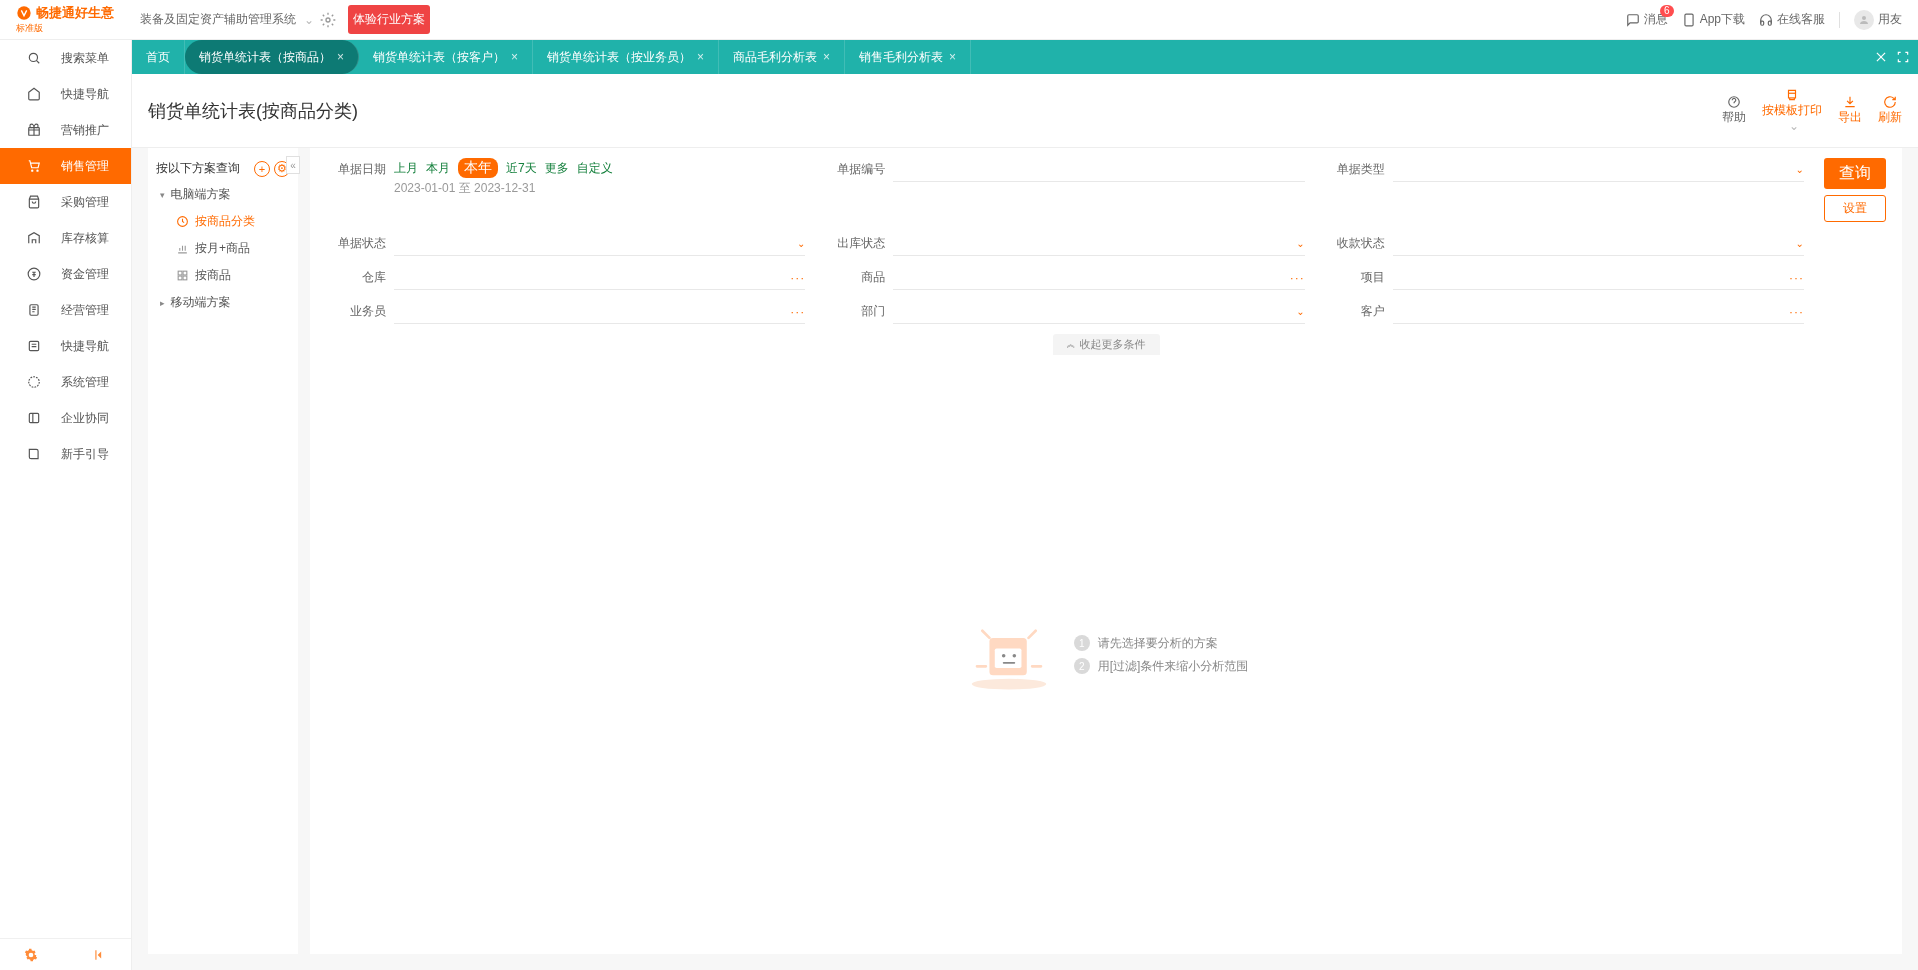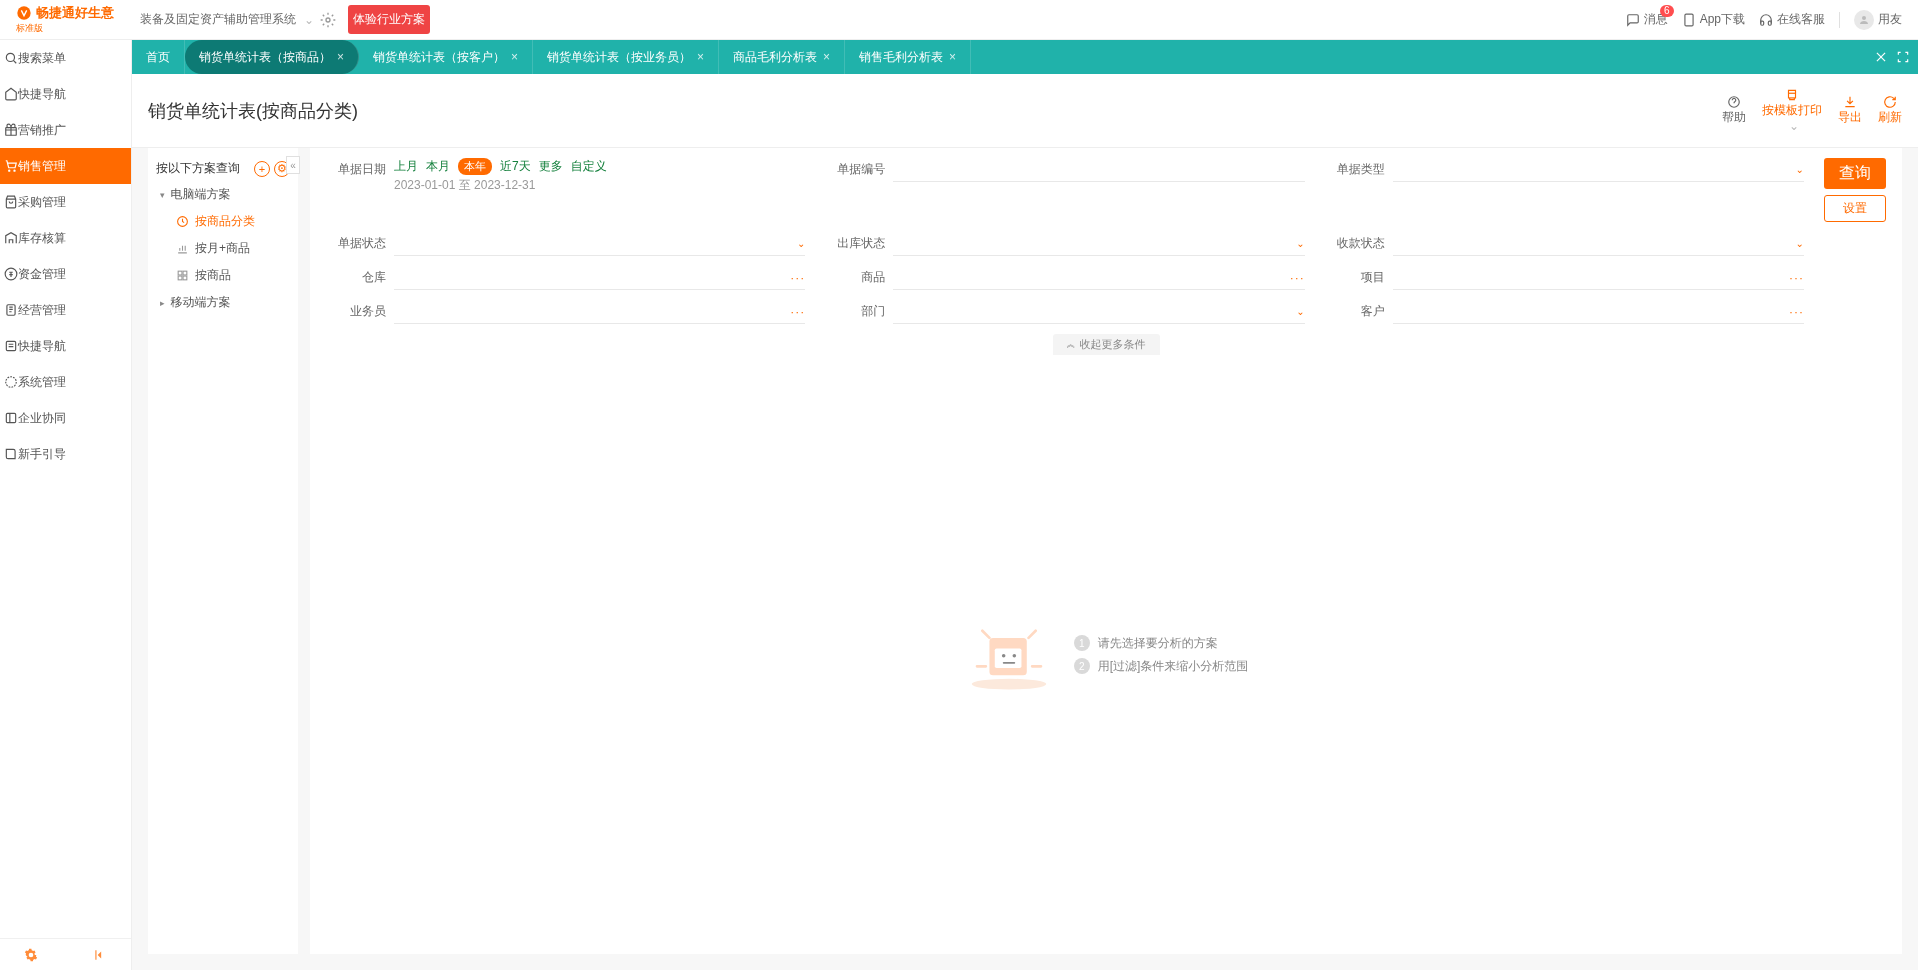--- a/index.html
+++ b/index.html
@@ -15,21 +15,21 @@
 .gear-top { width: 16px; height: 16px; color: #999; margin-left: 6px; cursor: pointer; }
 .exp-btn { margin-left: 12px; background: #ef4444; color: #fff; padding: 6px 5px; border-radius: 3px; border: none; cursor: pointer; font-size: 12px; }
 .top-right { margin-left: auto; display: flex; align-items: center; gap: 14px; color: #666; }
 .top-link { display: flex; align-items: center; gap: 4px; cursor: pointer; position: relative; }
 .badge { position: absolute; top: -6px; right: -6px; background: #ff4d4f; color: #fff; border-radius: 8px; font-size: 10px; padding: 0 4px; line-height: 12px; }
 .divider-v { width: 1px; height: 16px; background: #e0e0e0; }
 .avatar { width: 20px; height: 20px; background: #e8e8e8; border-radius: 50%; display: flex; align-items: center; justify-content: center; }
 
 .layout { display: flex; height: calc(100vh - 40px); }
 .sidebar { width: 132px; background: #fff; border-right: 1px solid #eee; display: flex; flex-direction: column; }
-.side-item { height: 36px; display: flex; align-items: center; padding-left: 4px; gap: 0; color: #555; cursor: pointer; }
+.side-item { height: 36px; display: flex; align-items: center; padding-left: 27px; gap: 20px; color: #555; cursor: pointer; }
 .side-item.active { background: #ff6a00; color: #fff; }
 .side-item svg { width: 14px; height: 14px; flex-shrink: 0; }
 .side-foot { margin-top: auto; height: 32px; display: flex; align-items: center; justify-content: space-between; padding: 0 24px; color: #ff8c3a; border-top: 1px solid #f0f0f0; }
 .side-foot svg { width: 14px; height: 14px; cursor: pointer; }
 
 .main { flex: 1; display: flex; flex-direction: column; background: #f7f7f7; min-width: 0; }
 .tabbar { height: 34px; background: #20b2aa; display: flex; align-items: stretch; color: #fff; }
 .tab { display: flex; align-items: center; padding: 0 14px; gap: 6px; cursor: pointer; font-size: 12px; border-right: 1px solid rgba(255,255,255,0.15); }
 .tab.active { background: #0d7a74; border-radius: 17px; }
 .tab .x { font-size: 12px; opacity: 0.8; }
@@ -56,21 +56,21 @@
 .tree-icon { width: 13px; height: 13px; }
 
 .content-panel { flex: 1; background: #fff; display: flex; flex-direction: column; min-width: 0; }
 .filters { padding: 10px 16px 0; }
 .filter-row { display: flex; gap: 20px; margin-bottom: 10px; }
 .filter { display: flex; align-items: flex-start; flex: 1; min-width: 0; }
 .filter-label { width: 60px; text-align: right; color: #666; padding-top: 3px; flex-shrink: 0; }
 .filter-body { flex: 1; margin-left: 8px; min-width: 0; }
 .date-opts { display: flex; gap: 8px; align-items: center; }
 .date-opt { color: #15803d; cursor: pointer; }
-.date-opt.active { background: #ff6a00; color: #fff; padding: 1px 6px; border-radius: 8px; font-size: 11px; }
+.date-opt.active { background: #ff6a00; color: #fff; padding: 1px 6px; border-radius: 8px; font-size: 14px; }
 .date-range { color: #999; margin-top: 2px; }
 .ffield { border-bottom: 1px solid #e8e8e8; height: 24px; display: flex; align-items: center; justify-content: flex-end; color: #bbb; }
 .ffield .chev { font-size: 10px; color: #ff6a00; }
 .ffield .dots { color: #ff6a00; letter-spacing: 1px; }
 .right-btns { width: 62px; display: flex; flex-direction: column; gap: 6px; flex-shrink: 0; }
 .btn-primary { background: #ff6a00; color: #fff; border: none; padding: 5px 0; border-radius: 3px; cursor: pointer; font-size: 16px; }
 .btn-secondary { background: #fff; color: #ff6a00; border: 1px solid #ff6a00; padding: 4px 0; border-radius: 3px; cursor: pointer; font-size: 12px; }
 .collapse-bar { margin: 4px 0 0; text-align: center; }
 .collapse-pill { display: inline-flex; align-items: center; gap: 4px; color: #888; background: #f4f4f4; padding: 3px 14px; border-radius: 3px 3px 0 0; cursor: pointer; font-size: 11px; }
 

